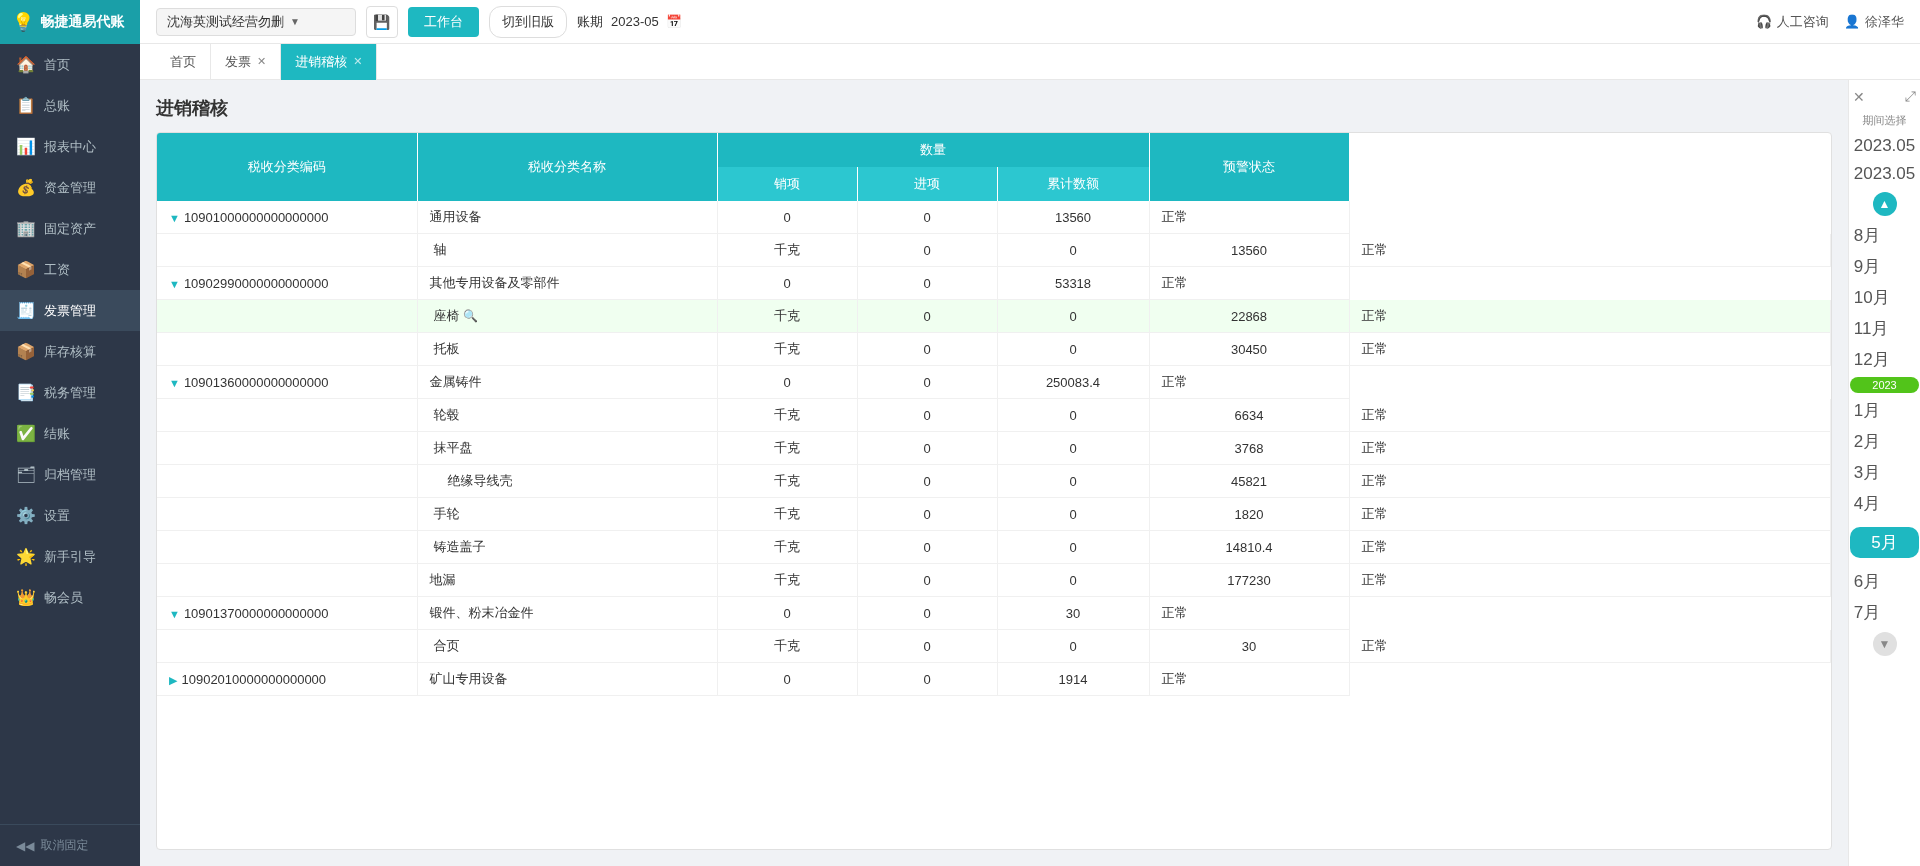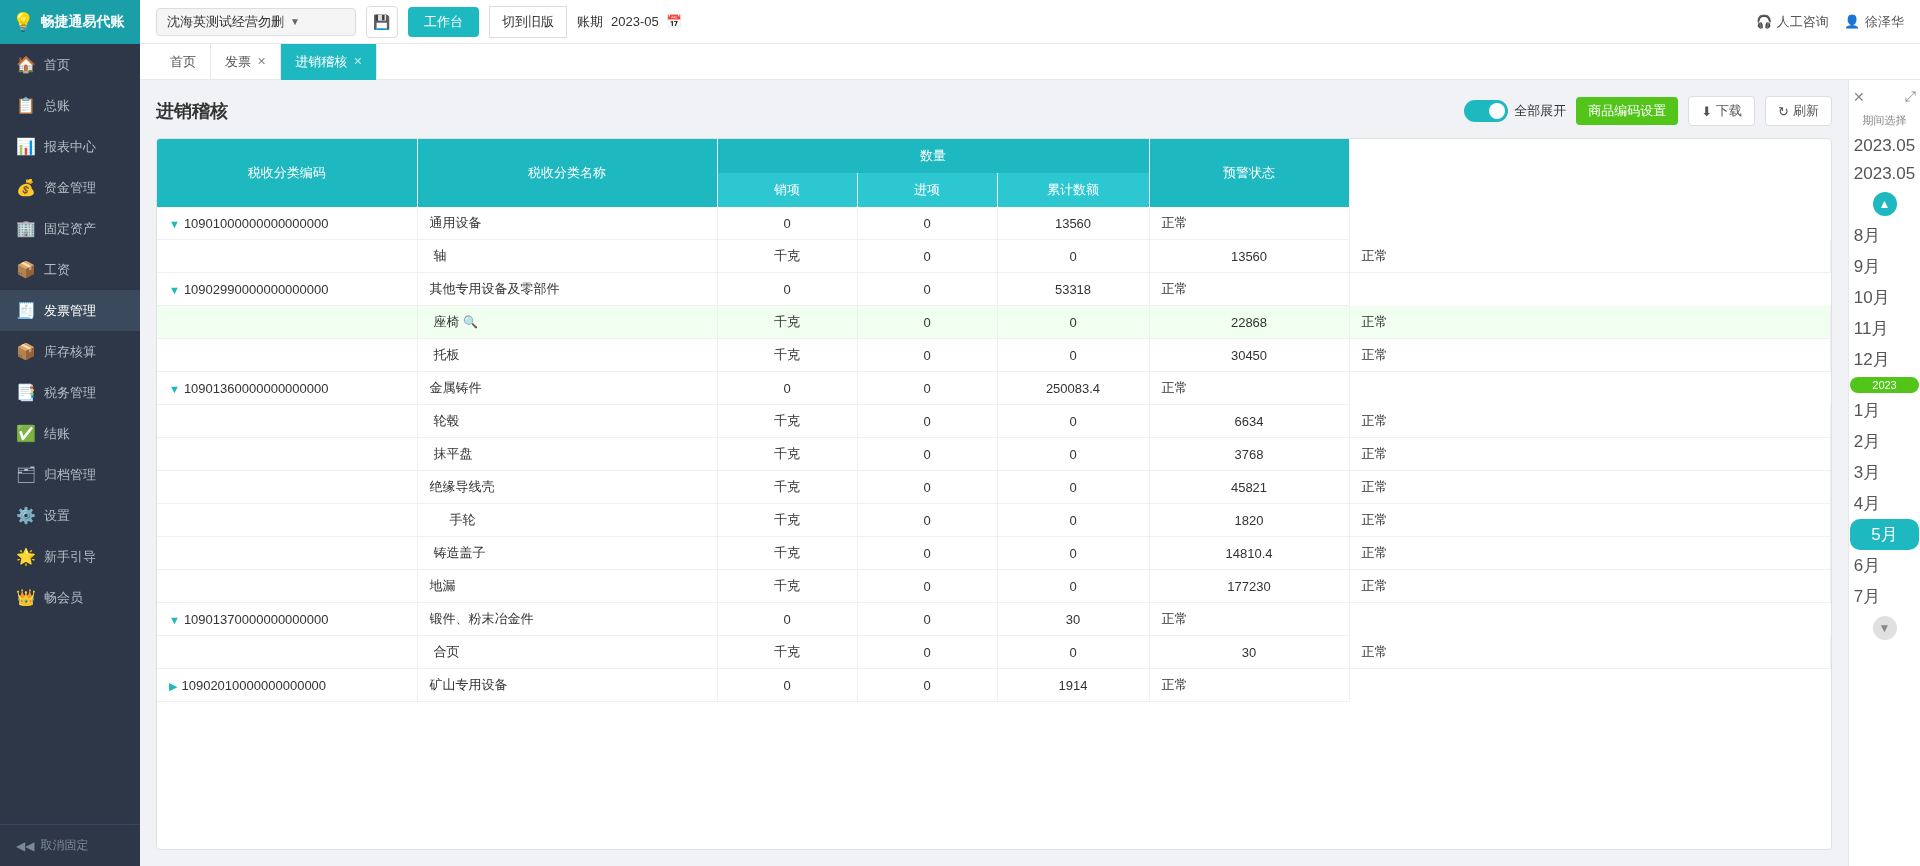--- a/index.html
+++ b/index.html
@@ -100,21 +100,21 @@
       color: white;
       border: none;
       border-radius: 4px;
       padding: 6px 16px;
       cursor: pointer;
       font-size: 13px;
     }
     .topbar-oldver {
       border: 1px solid #ddd;
       background: white;
-      border-radius: 0;
+      border-radius: 12px;
       padding: 6px 12px;
       cursor: pointer;
       font-size: 13px;
       color: #333;
     }
     .topbar-period {
       display: flex;
       align-items: center;
       gap: 8px;
       font-size: 13px;
@@ -331,21 +331,21 @@
       justify-content: space-between;
       padding: 4px 8px;
       cursor: pointer;
       color: #555;
       font-size: 17px;
     }
     .period-row.active {
       background: #1eb8c1;
       color: white;
       border-radius: 10px;
-      margin: 0 4px;
+      margin: 8px 4px;
       padding: 4px 8px;
       justify-content: center;
     }
     .period-row.year-badge {
       background: #52c41a;
       color: white;
       border-radius: 10px;
       margin: 2px 4px;
       padding: 2px 6px;
       font-size: 11px;
@@ -477,35 +477,20 @@
       <div class="tab-item active">
         <span>进销稽核</span>
         <span class="tab-close">✕</span>
       </div>
     </div>
 
   <div class="content-area">
     <div class="page-content">
       <div class="page-header">
         <h2 class="page-title">进销稽核</h2>
-        <div class="page-actions">
-          <div class="toggle-all">
-            <div class="toggle-switch"></div>
-            <span>全部展开</span>
-          </div>
-          <button class="btn-product-code">商品编码设置</button>
-          <button class="btn-download">
-            <span>⬇</span>
-            <span>下载</span>
-          </button>
-          <button class="btn-refresh">
-            <span>↻</span>
-            <span>刷新</span>
-          </button>
-        </div>
       </div>
 
       <div class="table-wrapper">
         <table>
           <thead>
             <tr>
               <th rowspan="2" style="width:260px">税收分类编码</th>
               <th rowspan="2" style="width:300px">税收分类名称</th>
               <th colspan="3">数量</th>
               <th rowspan="2" style="width:200px">预警状态</th>
@@ -587,30 +572,30 @@
       <td></td>
       <td colspan="1" style="padding-left:16px">抹平盘</td>
       <td class="number" style="text-align:center">千克</td>
       <td class="number">0</td>
       <td class="number">0</td>
       <td class="number">3768</td>
       <td class="status">正常</td>
     </tr>
               <tr class=" child-row">
       <td></td>
-      <td colspan="1" style="padding-left:12px">绝缘导线壳</td>
+      <td colspan="1" style="padding-left:30px">绝缘导线壳</td>
       <td class="number" style="text-align:center">千克</td>
       <td class="number">0</td>
       <td class="number">0</td>
       <td class="number">45821</td>
       <td class="status">正常</td>
     </tr>
               <tr class=" child-row">
       <td></td>
-      <td colspan="1" style="padding-left:32px">手轮</td>
+      <td colspan="1" style="padding-left:16px">手轮</td>
       <td class="number" style="text-align:center">千克</td>
       <td class="number">0</td>
       <td class="number">0</td>
       <td class="number">1820</td>
       <td class="status">正常</td>
     </tr>
               <tr class=" child-row">
       <td></td>
       <td colspan="1" style="padding-left:16px">铸造盖子</td>
       <td class="number" style="text-align:center">千克</td>

